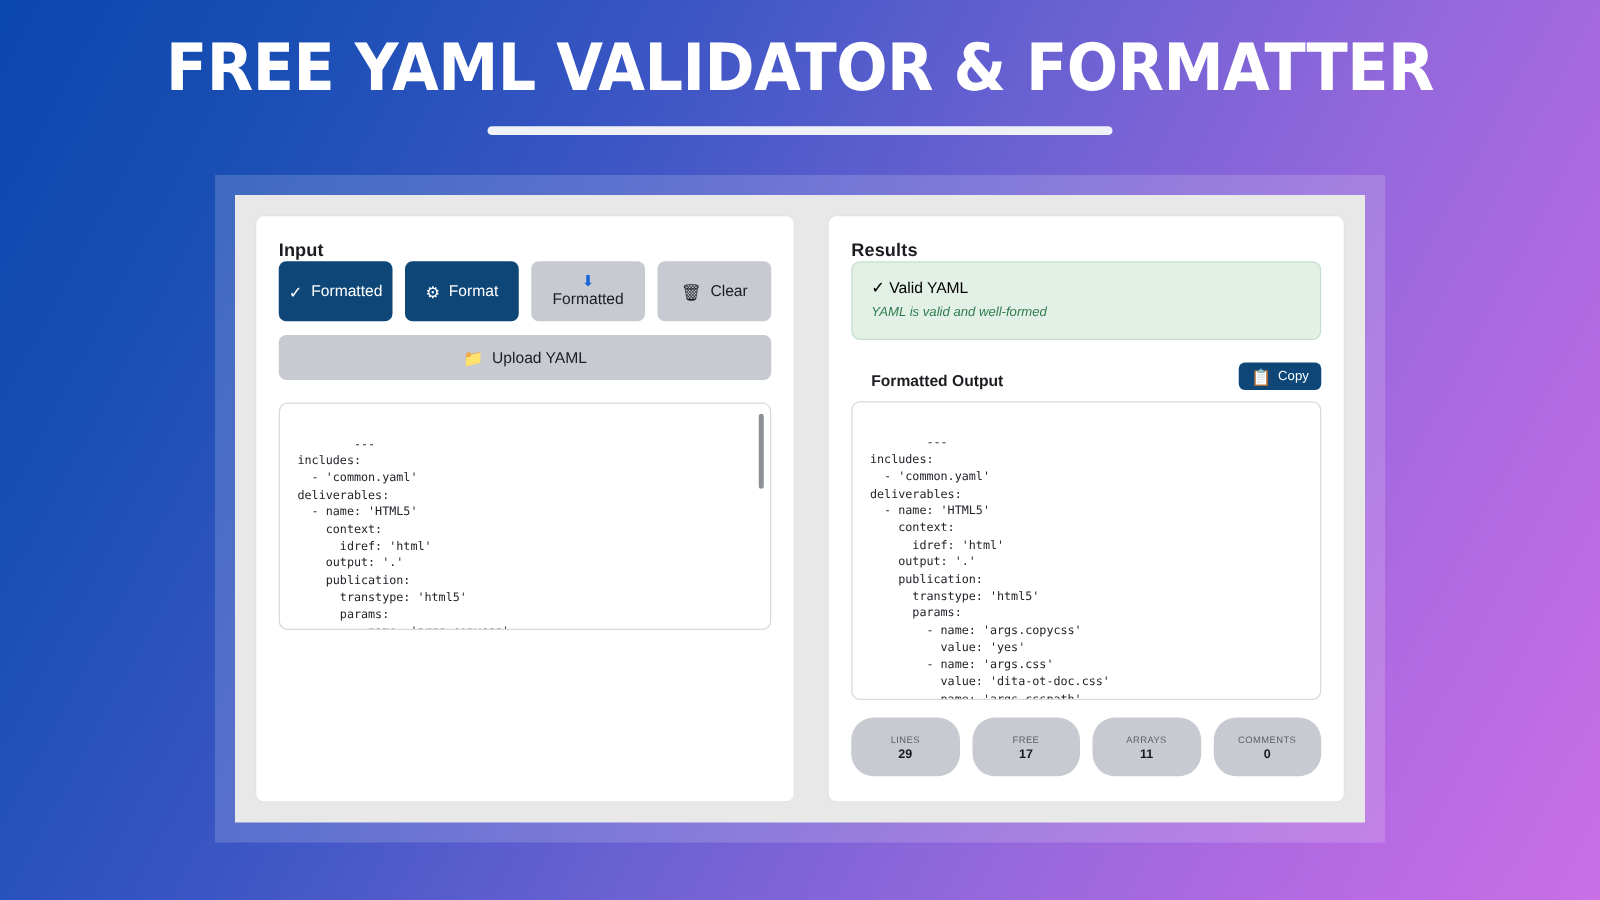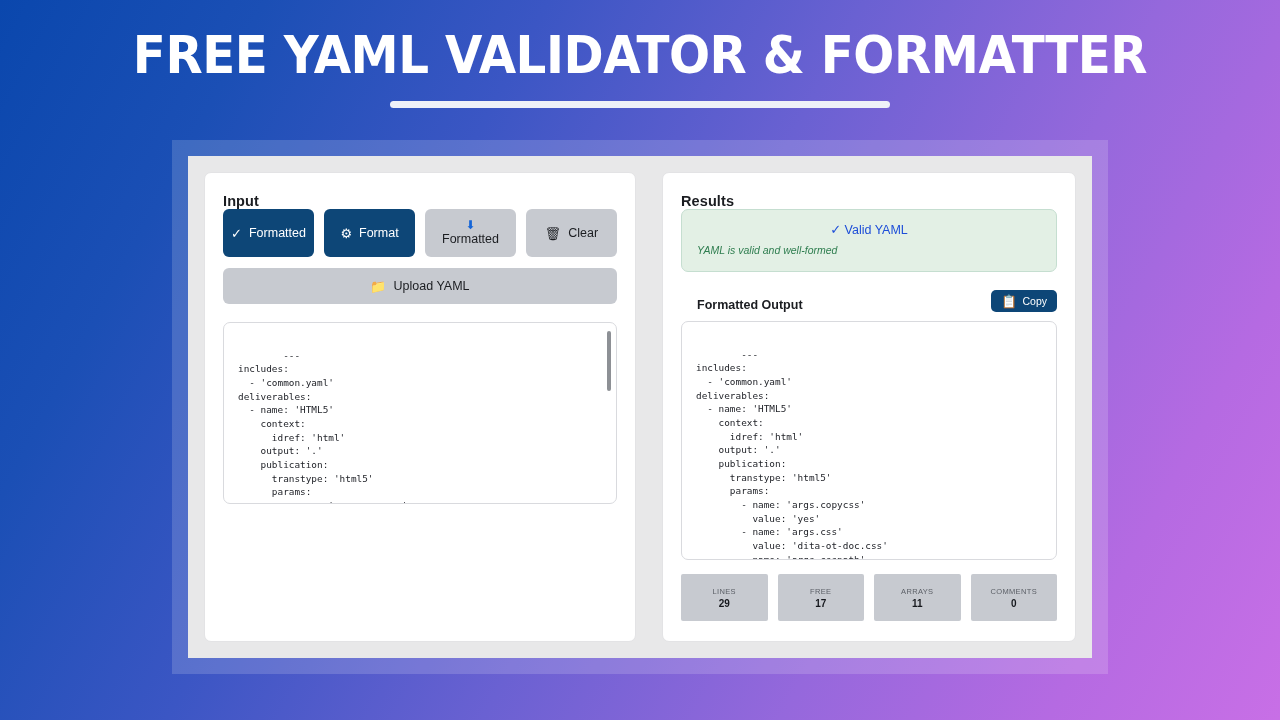--- a/index.html
+++ b/index.html
@@ -176,23 +176,22 @@
   
   .status-box {
     background: #e3f0e5;
     border: 1px solid #c5ded0;
     border-radius: 7px;
     padding: 13px 15px 15px 15px;
     margin-bottom: 18px;
   }
   .status-title {
     font-size: 12.5px;
-    color: #1d4ed8;
+    color: #000000;
     margin-bottom: 7px;
-    text-align: center;
   }
   .status-sub {
     font-size: 10.5px;
     color: #2e7d4f;
     font-style: italic;
   }
 
   
   .out-header {
     display: flex;
@@ -223,21 +222,21 @@
 
   
   .stats-row {
     display: flex;
     gap: 10px;
     margin-top: 14px;
   }
   .stat {
     flex: 1;
     background: #c7cad0;
-    border-radius: 2px;
+    border-radius: 18px;
     height: 47px;
     display: flex;
     flex-direction: column;
     align-items: center;
     justify-content: center;
     gap: 2px;
   }
   .stat-label {
     font-size: 7.5px;
     color: #5b5f66;

